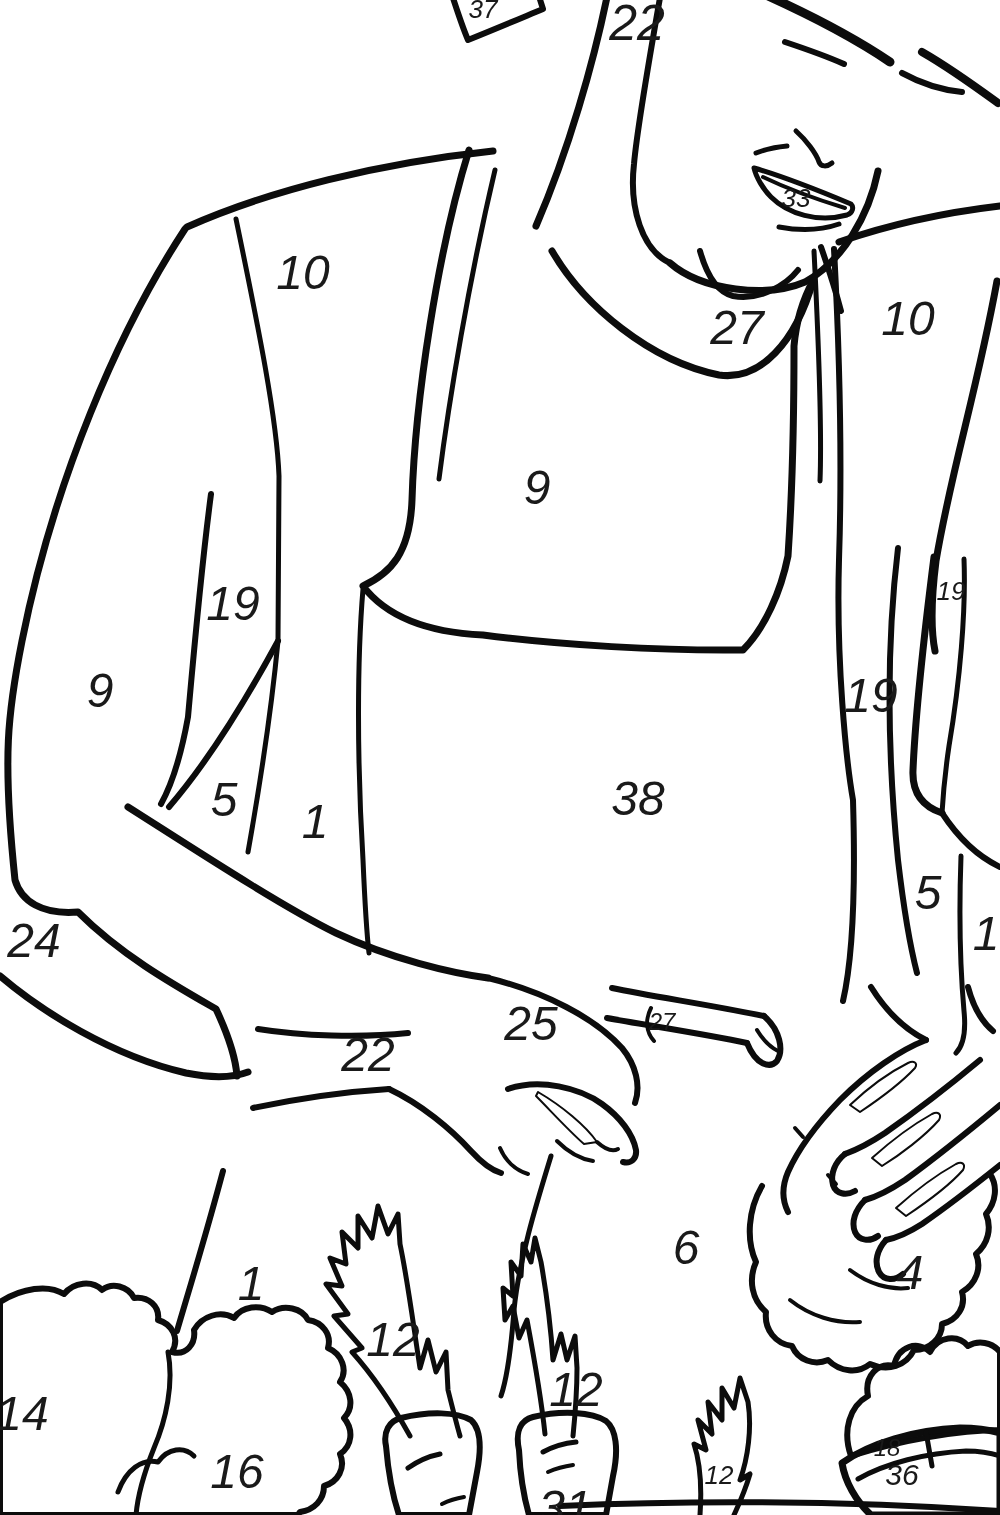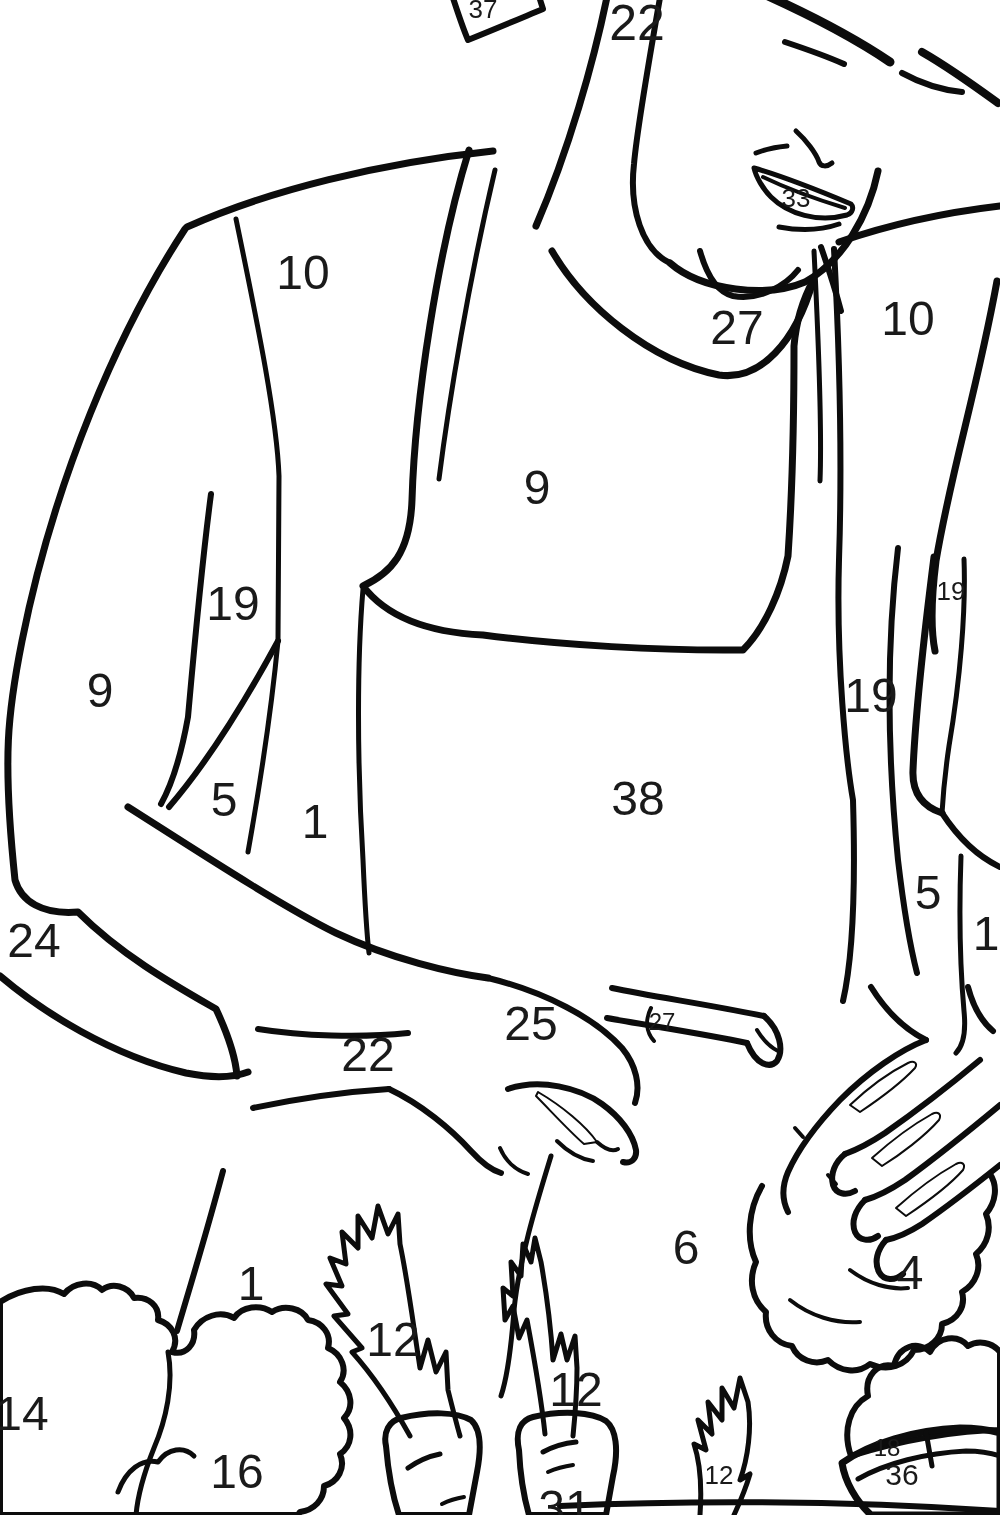--- a/index.html
+++ b/index.html
@@ -1,17 +1,17 @@
 <!DOCTYPE html>
 <html><head>
 <meta charset="utf-8">
 <style>
   html,body{margin:0;padding:0;background:#fff;}
   #page{position:relative;width:1000px;height:1515px;background:#fff;overflow:hidden;
-        font-family:"Liberation Sans", sans-serif;}
+        font-family:"Liberation Sans", sans-serif;font-style:italic;}
   svg{position:absolute;left:0;top:0;}
   svg path{fill:none;stroke:#0c0c0c;stroke-linecap:round;stroke-linejoin:round;}
   svg text{fill:#1a1a1a;font-family:"Liberation Sans", sans-serif;text-anchor:middle;}
 </style>
 </head>
 <body>
 
 <div id="page">
 <svg id="art" width="1000" height="1515" viewBox="0 0 1000 1515">
 

